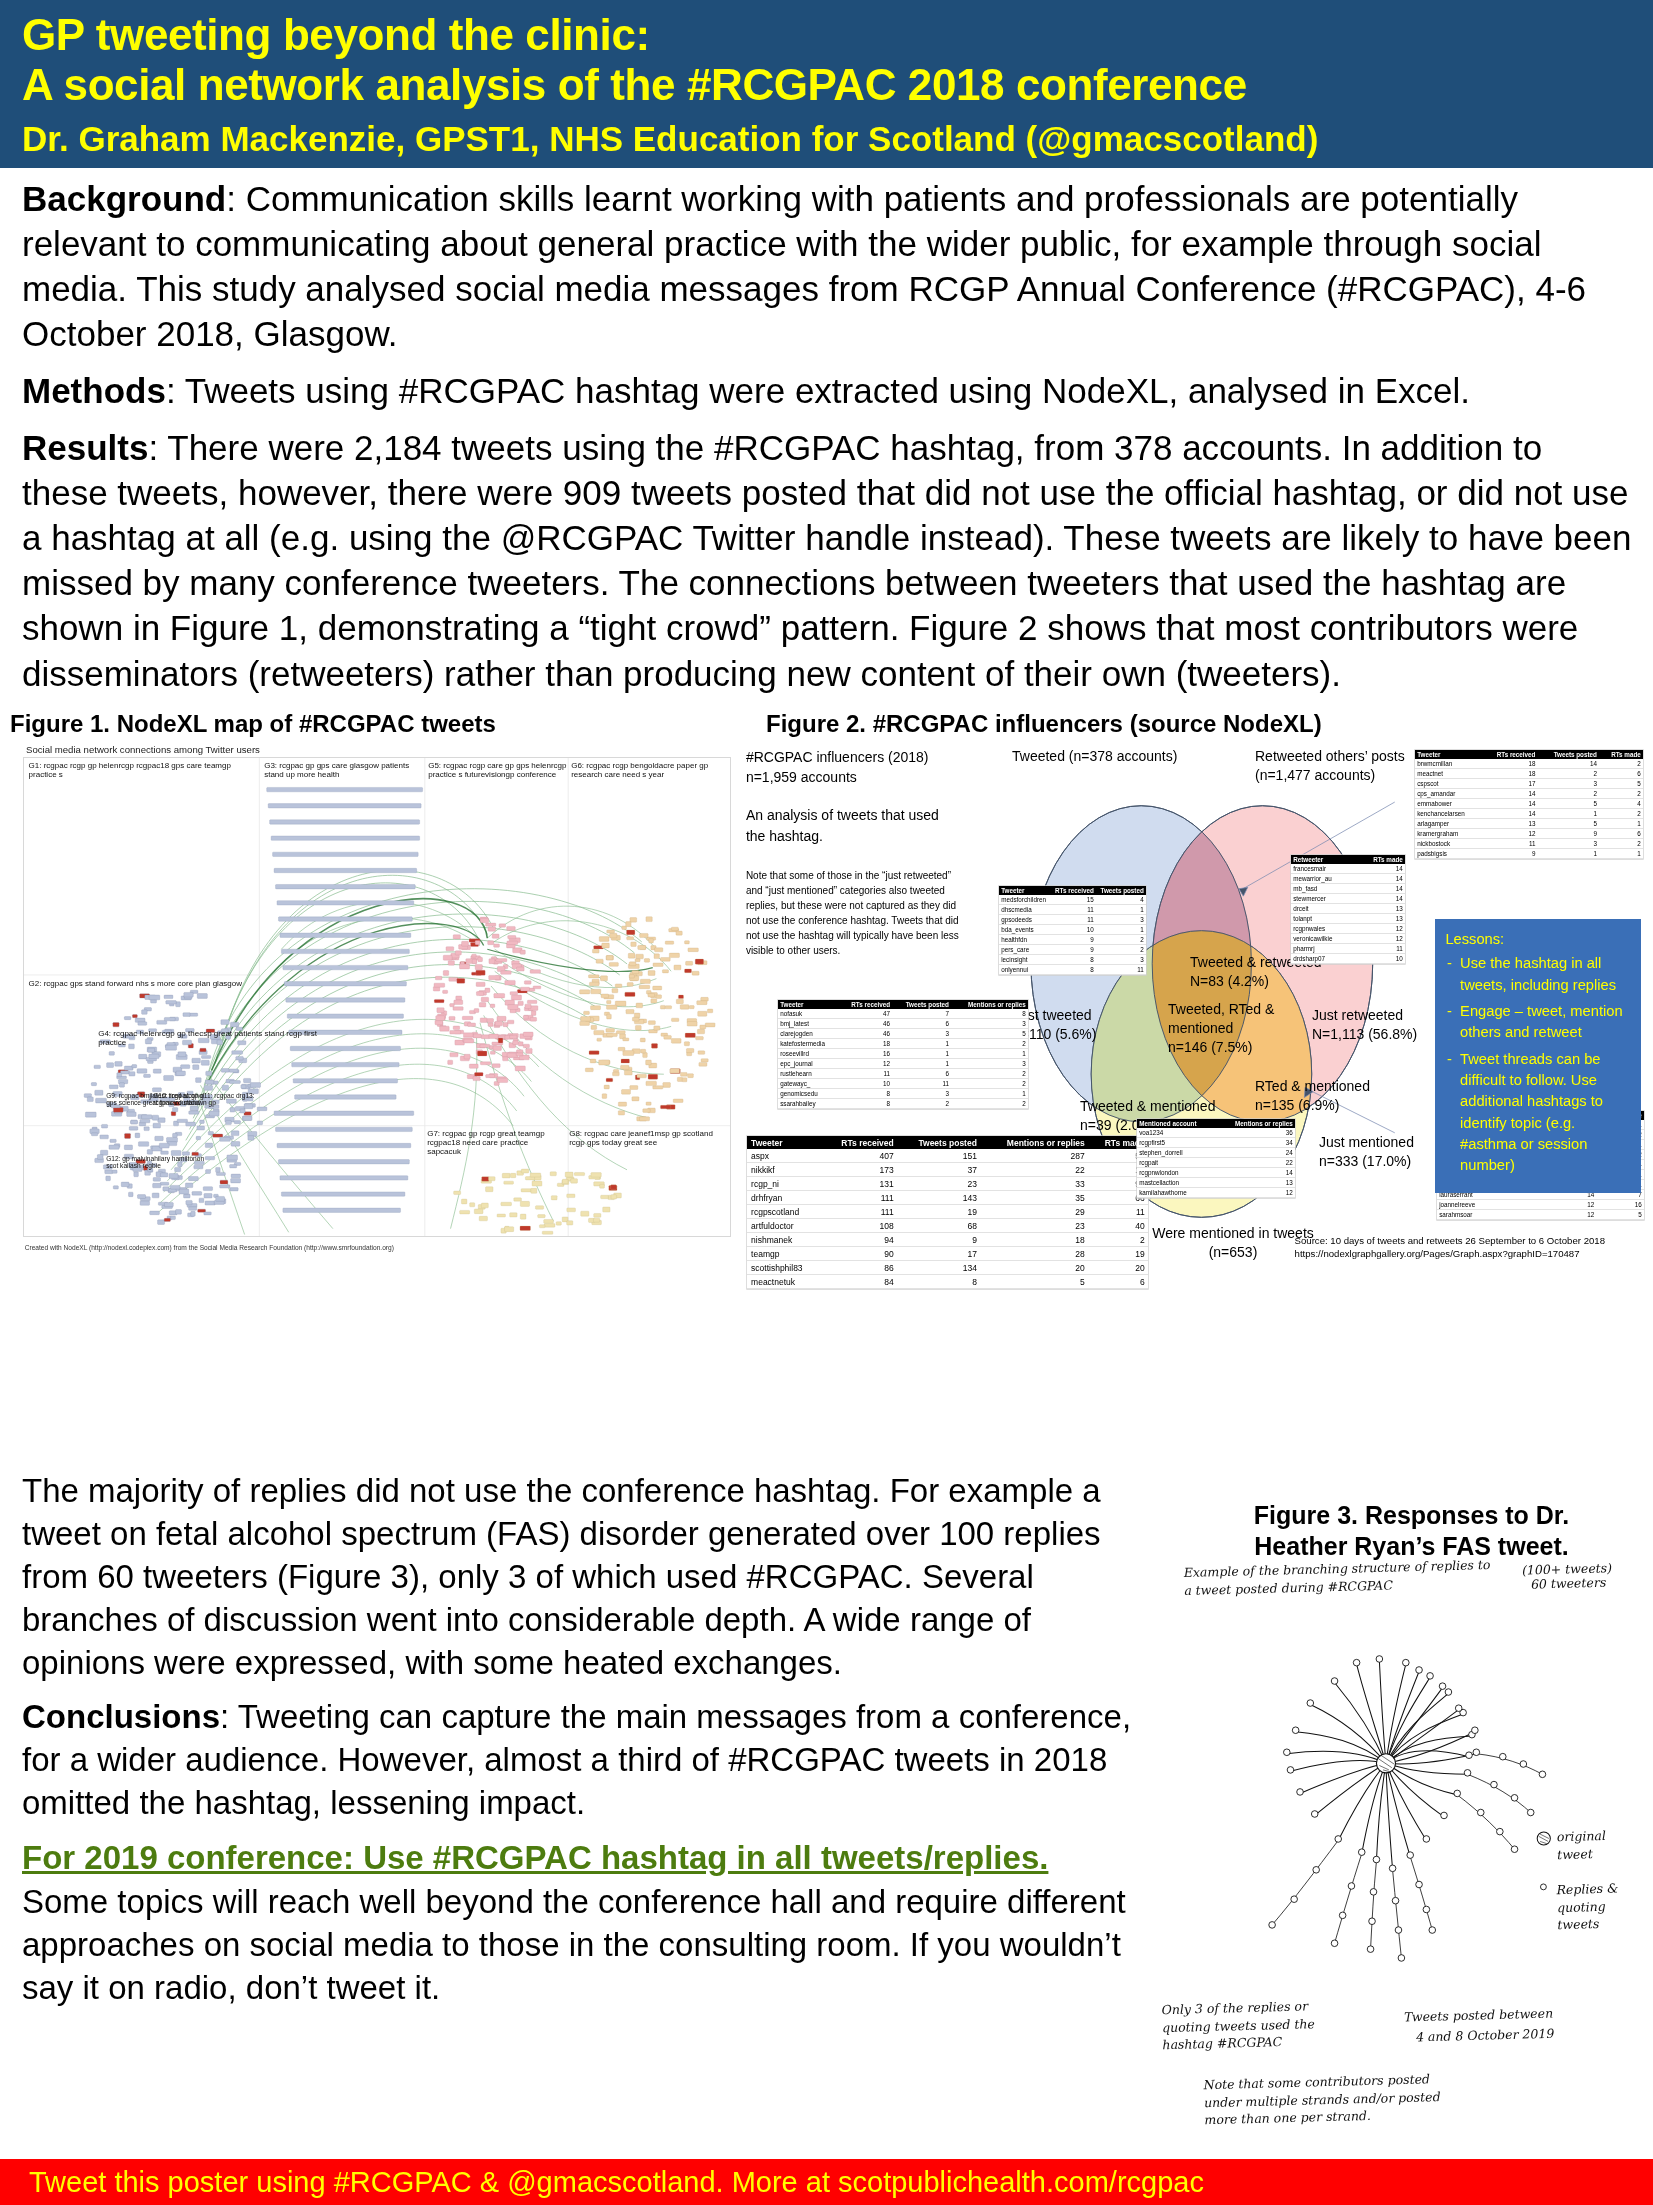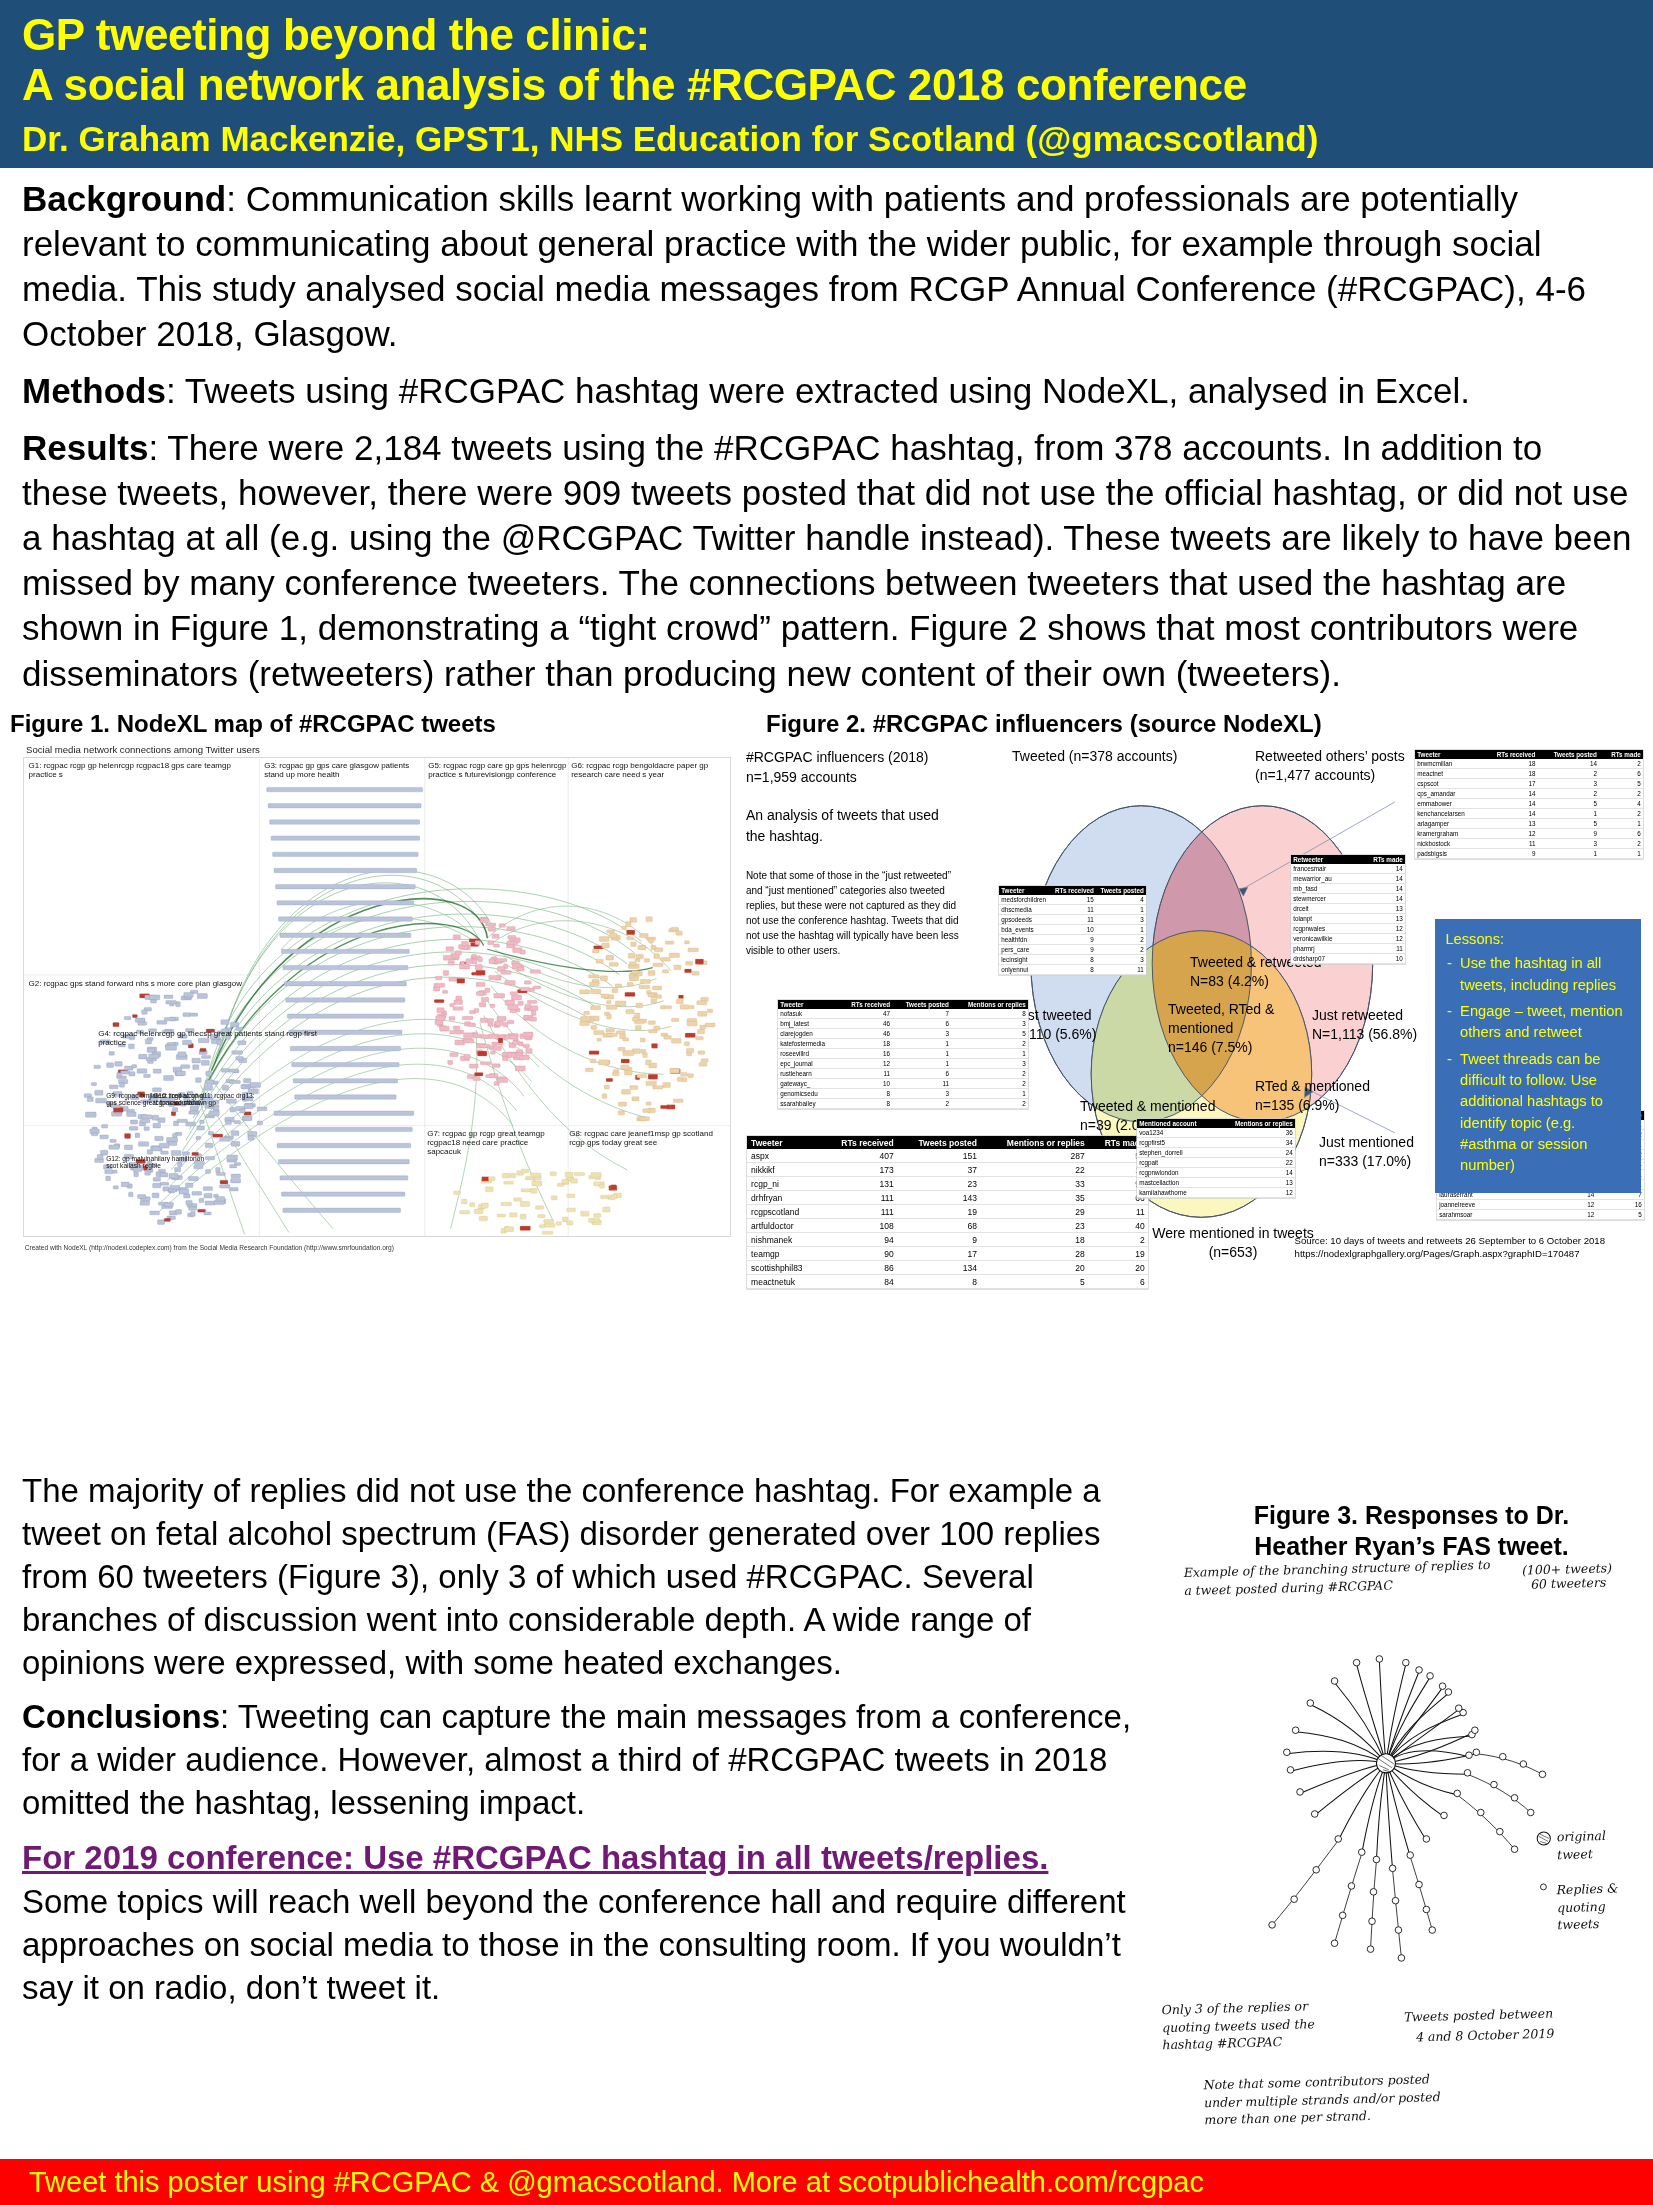--- a/index.html
+++ b/index.html
@@ -141,21 +141,21 @@
     position:absolute;right:4.4px;bottom:-2.9px;width:345px;
     font-size:9.6px;line-height:1.4;text-align:left;
   }
 
   
   #lower-left{
     position:absolute;left:22px;top:1470px;width:1125px;
   }
   .para2{font-size:33px;line-height:1.30;margin:0 0 11.8px 0;}
   #red-line{
-    color:#701a75;font-weight:bold;font-size:33px;
+    color:#4d7c0f;font-weight:bold;font-size:33px;
     text-decoration:underline;margin:0 0 2.9px 0;line-height:1.25;
   }
 
   
   #fig3-title{
     position:absolute;left:1191px;top:1500px;width:441px;
     text-align:center;font-size:25px;font-weight:bold;line-height:1.25;
   }
   #fig3-box{
     position:absolute;left:1169px;top:1558px;width:485px;height:581px;

